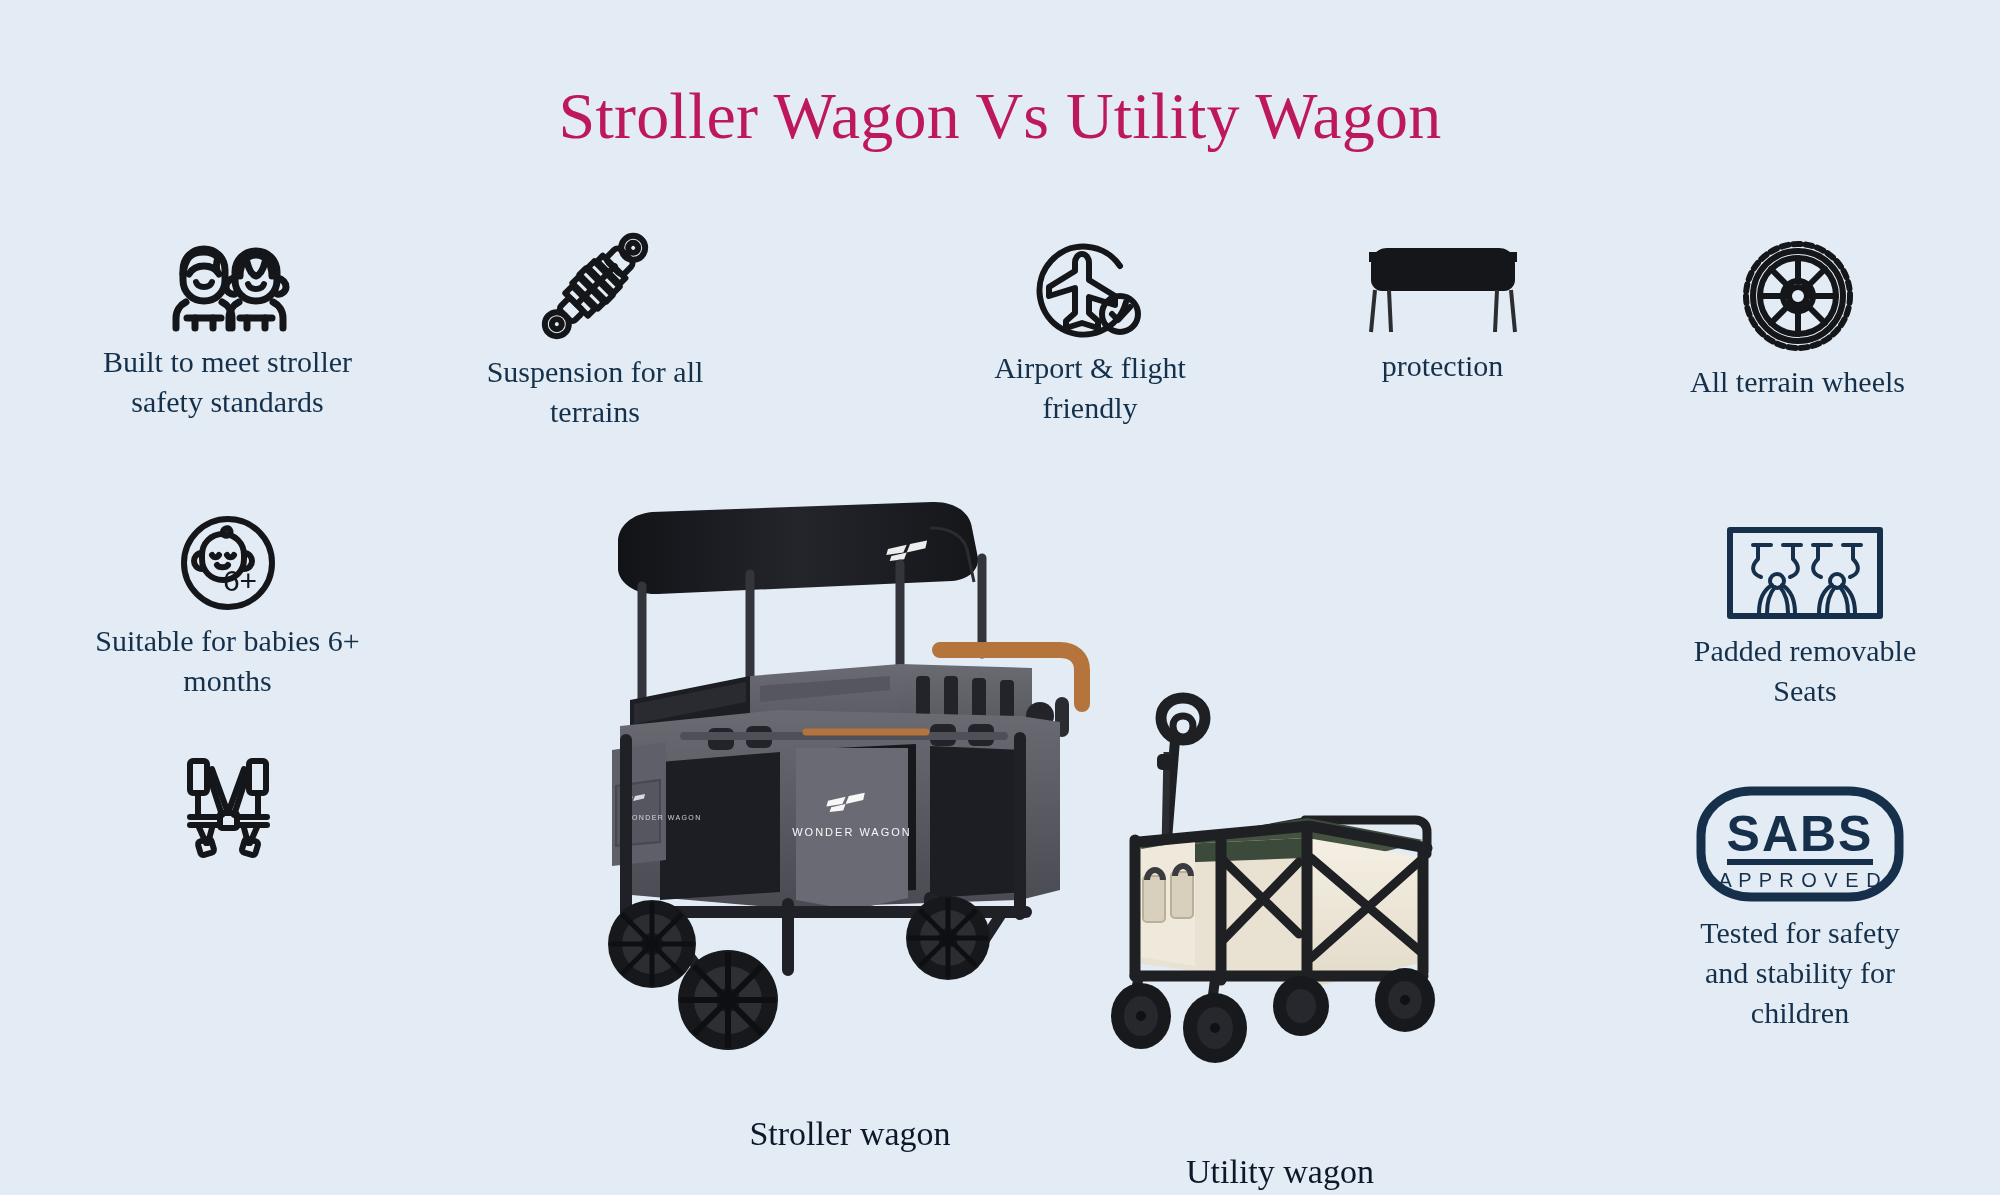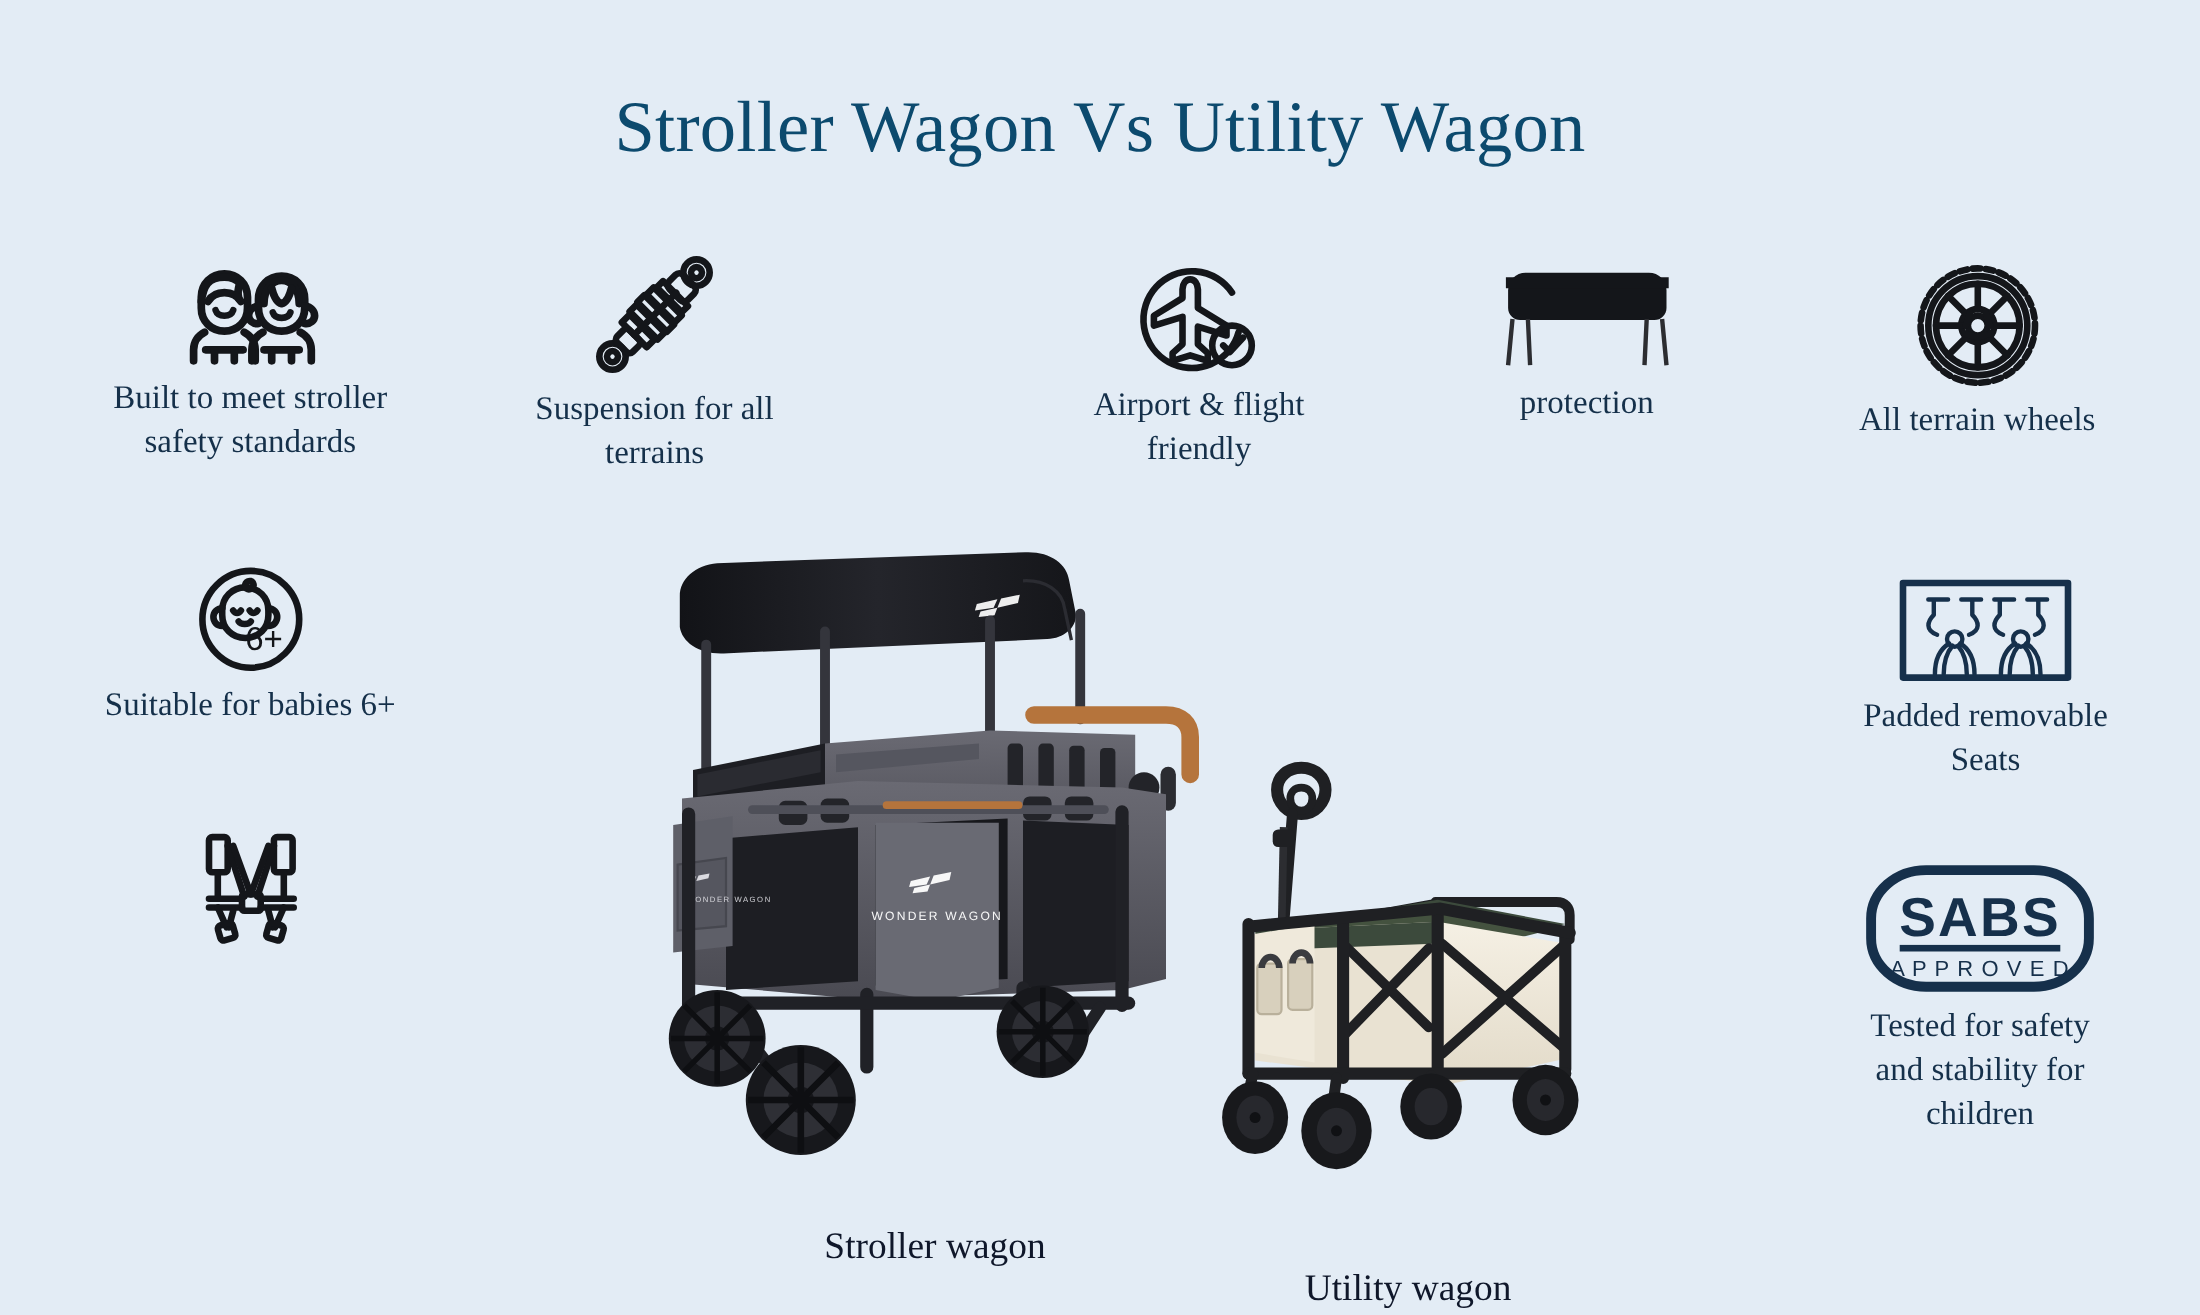--- a/index.html
+++ b/index.html
@@ -8,21 +8,21 @@
     background:#e3ecf5;
     font-family:"Liberation Serif","DejaVu Serif",serif;
     color:#16304b;
     position:relative;
   }
   .stage{position:absolute;inset:0;}
 
   
   .title{
     position:absolute;top:78px;left:0;width:2000px;text-align:center;
-    font-size:66px;letter-spacing:.2px;color:#0c4a6e;font-weight:400;
+    font-size:66px;letter-spacing:.2px;color:#be185d;font-weight:400;
     font-family:"Liberation Serif","DejaVu Serif",serif;
   }
 
   
   .feat{position:absolute;text-align:center;}
   .feat .ic{display:flex;align-items:flex-end;justify-content:center;}
   .feat .cap{
     font-size:30px;line-height:1.33;color:#15304a;margin-top:10px;
   }
   svg{display:block;overflow:visible;}
@@ -181,20 +181,21 @@
         <path class="ln2" d="M43 19c-1-5 5-8 7-4s-3 7-6 5"></path>
         <path class="ln2" d="M22 38c-5 0-8 4-8 8s3 8 8 8"></path>
         <path class="ln2" d="M64 38c5 0 8 4 8 8s-3 8-8 8"></path>
         <path class="ln2" d="M32 40c2 3 5 3 7 0M47 40c2 3 5 3 7 0"></path>
         <path class="ln2" d="M37 50c2 3 9 3 11 0"></path>
         <text x="60" y="76" font-family="'Liberation Sans',sans-serif" font-size="30" fill="#14161a" text-anchor="middle">6+</text>
       </svg>
     </div>
     <div class="cap">
       <div>Suitable for babies 6+</div>
+      <div>months</div>
     </div>
   </div>
 
   <div class="feat" id="f-harness">
     <div class="ic" style="height:102px">
       <svg width="104" height="102" viewBox="0 0 104 102">
         <rect class="ln2" x="14" y="6" width="17" height="32" rx="3"></rect>
         <rect class="ln2" x="73" y="6" width="17" height="32" rx="3"></rect>
         <path class="ln2" d="M22 38v24M82 38v24"></path>
         <path class="ln2" d="M31 14L46 60M73 14L58 60"></path>

